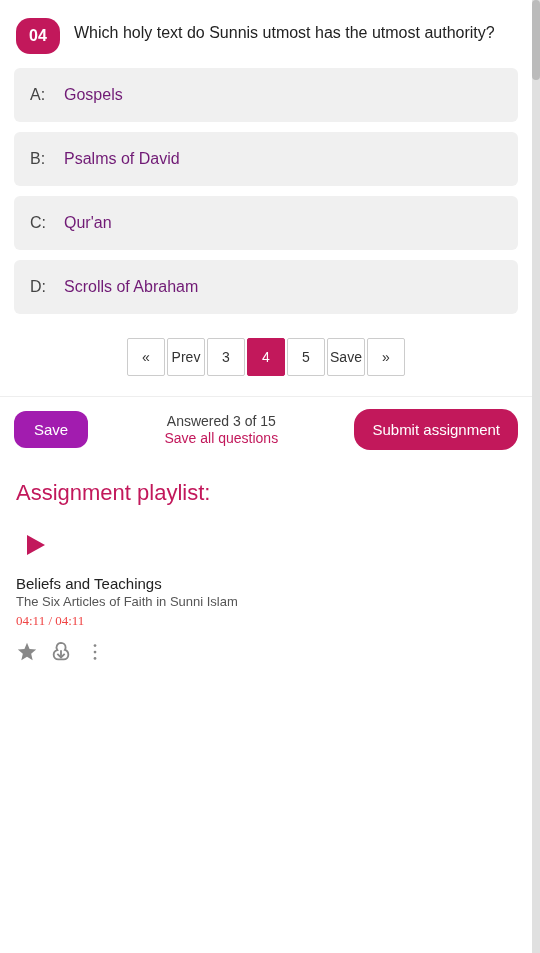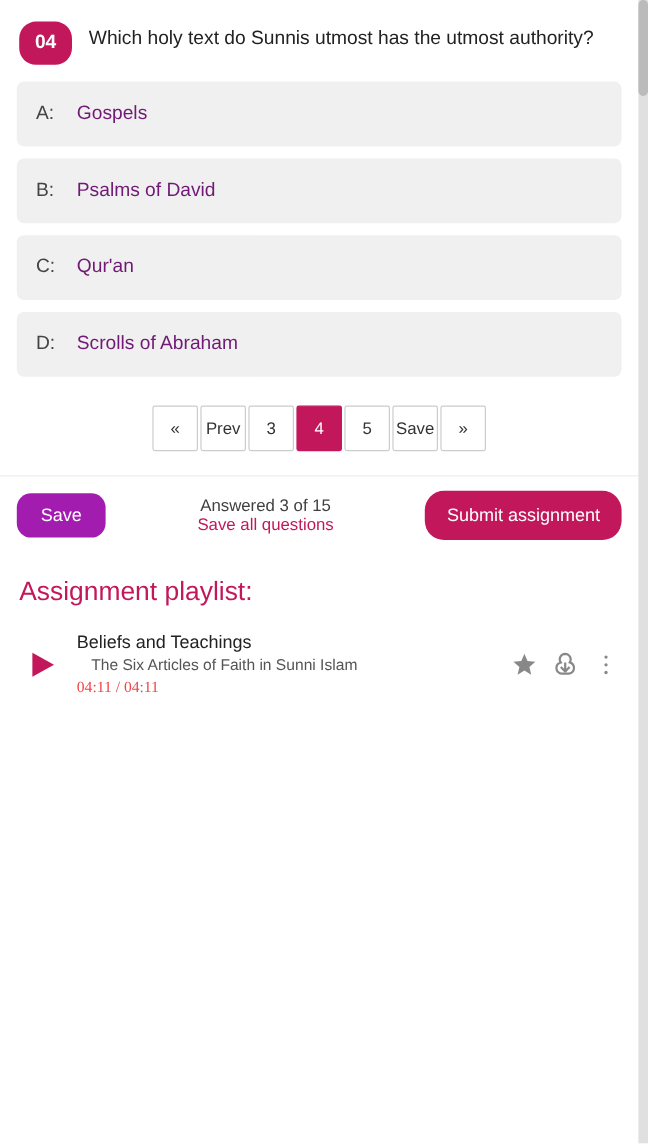--- a/index.html
+++ b/index.html
@@ -161,23 +161,23 @@
     .playlist-title {
       color: #c2185b;
       font-size: 22px;
       font-weight: 400;
       margin-bottom: 13px;
     }
 
     
     .playlist-item {
       display: flex;
-      align-items: center;
       gap: 12px;
       padding: 8px 0;
+      flex-direction: column;
     }
     .play-btn {
       width: 36px;
       height: 36px;
       border-radius: 50%;
       border: none;
       background: transparent;
       display: flex;
       align-items: center;
       justify-content: center;
@@ -196,21 +196,21 @@
       flex: 1;
     }
     .playlist-name {
       font-size: 15px;
       color: #222;
       font-weight: 500;
     }
     .playlist-desc {
       font-size: 13px;
       color: #555;
-      margin: 2px 12px;
+      margin: 2px 0;
       line-height: 1.3;
     }
     .playlist-time {
       font-size: 13px;
       color: #ef4444;
       font-family: Liberation Serif, serif;
     }
     .playlist-actions {
       display: flex;
       align-items: center;

